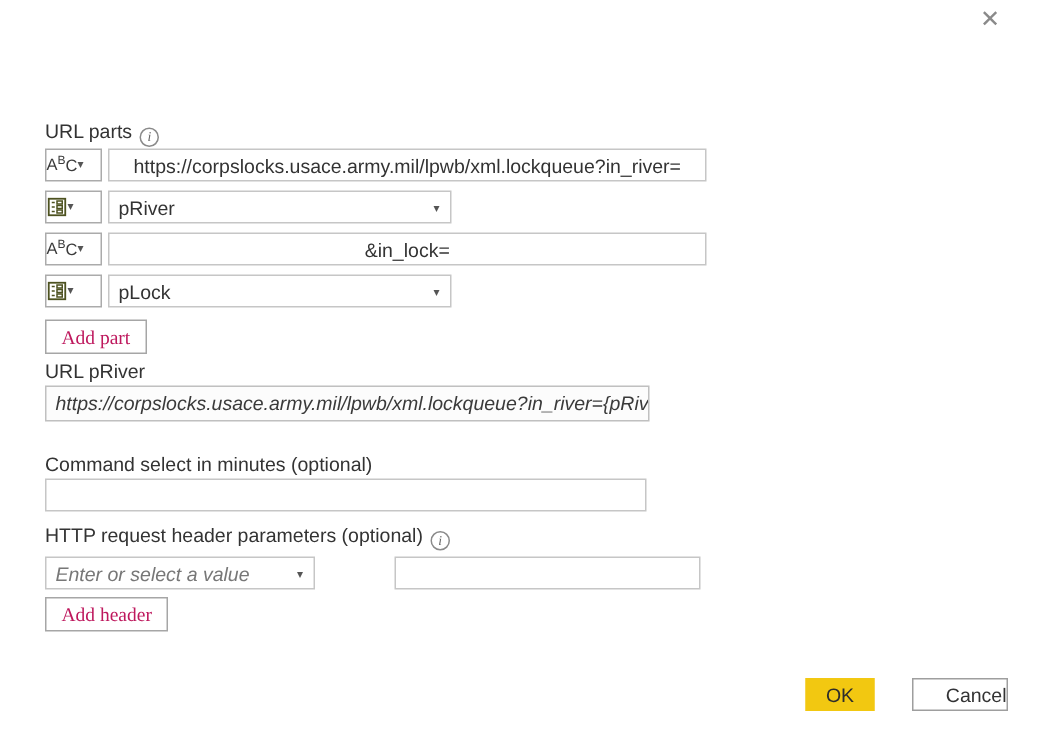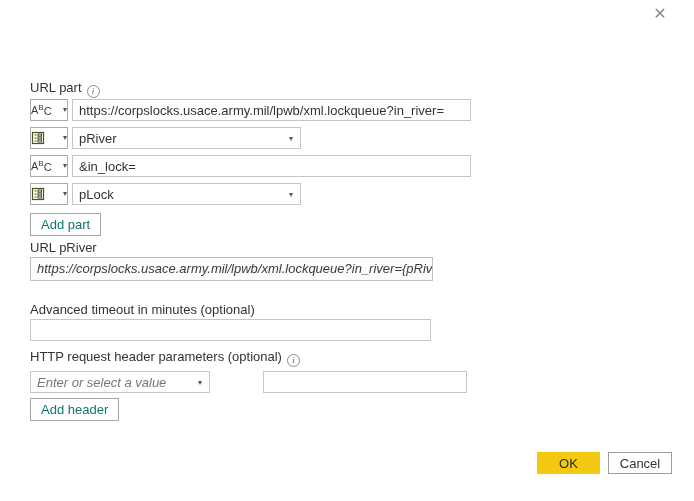--- a/index.html
+++ b/index.html
@@ -22,73 +22,73 @@
 
   .lbl { position:absolute; font-size:13px; color:#333; white-space:nowrap; }
   .info { display:inline-block; width:13px; height:13px; border:1px solid #8a8a8a; border-radius:50%;
           font-size:9px; line-height:11px; text-align:center; color:#666; font-style:italic;
           font-family:"Liberation Serif", serif; vertical-align:-2px; margin-left:5px; }
 
   .row { position:absolute; left:30px; height:22px; display:flex; }
   .row1 { top:99px; } .row2 { top:127px; } .row3 { top:155px; } .row4 { top:183px; }
 
   .typebtn { width:38px; height:22px; border:1px solid #ababab; background:#fff; display:flex;
-             align-items:center; justify-content:space-between; gap:0; margin-right:4px; cursor:pointer;
+             align-items:center; justify-content:flex-start; gap:0; margin-right:4px; cursor:pointer;
              position:relative; flex:none; }
   .typebtn.hl { background:transparent; }
   .typebtn.hl::before { content:""; position:absolute; left:-4px; top:-3px; right:-4px; bottom:-6px;
                         background:#F5E71E; z-index:-1; border-radius:2px; }
   .abc { font-size:11px; color:#3c3c3c; line-height:1; white-space:nowrap; }
   .abc .b { font-size:8px; vertical-align:4px; }
   .abc .c { vertical-align:-1px; }
   .caret { font-size:8px; color:#555; line-height:1; }
 
   .tinput { height:22px; border:1px solid #c6c6c6; font-size:13px; color:#333; padding:0 6px;
             font-family:inherit; background:#fff; }
-  .w-url { width:399px; }
+  .w-url { width:399px;text-align:center; }
 
   .combo { width:229px; height:22px; border:1px solid #c6c6c6; background:#fff; display:flex;
            align-items:center; padding:0 6px; font-size:13px; color:#333; position:relative; cursor:pointer; }
   .combo .caret { position:absolute; right:7px; top:7px; }
 
-  .btn { height:23px; border:1px solid #a6a6a6; background:#fff; font-size:13px; color:#0f766e;
-         padding:0 10px; font-family:Liberation Sans, sans-serif; cursor:pointer; }
+  .btn { height:23px; border:1px solid #a6a6a6; background:#fff; font-size:13px; color:#be185d;
+         padding:0 10px; font-family:Liberation Serif, serif; cursor:pointer; }
   #add-part { position:absolute; left:30px; top:213px; }
   #add-header { position:absolute; left:30px; top:398px; }
 
   #url-parts-label { left:30px; top:80px; }
   #url-preview-label { left:30px; top:240px; }
   #url-preview { position:absolute; left:30px; top:257px; width:403px; height:24px; line-height:22px;
                  border:1px solid #c0c0c0; background:#fcfcfc; font-style:italic; font-size:13px;
                  color:#3a3a3a; padding:0 6px; white-space:nowrap; overflow:hidden; }
 
   #timeout-label { left:30px; top:302px; }
   #timeout-input { position:absolute; left:30px; top:319px; width:401px; }
 
   #http-label { left:30px; top:349px; }
   #header-name { position:absolute; left:30px; top:371px; width:180px; }
   #header-name .ph { font-style:italic; color:#777; }
   #header-value { position:absolute; left:263px; top:371px; width:204px; }
 
-  #ok { position:absolute; left:537px; top:452px; width:63px; height:22px; background:#F2C811;
+  #ok { position:absolute; left:537px; top:452px; width:46px; height:22px; background:#F2C811;
         border:1px solid #F2C811; color:#2d2d2d; font-size:13px; font-family:inherit; cursor:pointer; }
   #cancel { position:absolute; left:608px; top:452px; width:64px; height:22px; background:#fff;
-            border:1px solid #9e9e9e; color:#333; font-size:13px; font-family:inherit; cursor:pointer; }
+            border:1px solid #9e9e9e; color:#333; font-size:13px; font-family:inherit; cursor:pointer;text-align:right; }
 </style>
 </head>
 <body>
 
 <div id="dialog">
 
   <div class="close">✕</div>
 
 
 
   <div class="lbl" id="url-parts-label">
-    <span>URL part</span><span class="info">i</span>
+    <span>URL parts</span><span class="info">i</span>
   </div>
 
   <div class="row row1">
     <div class="typebtn">
       <span class="abc"><span>A</span><span class="b">B</span><span class="c">C</span></span>
       <span class="caret">▾</span>
     </div>
     <input type="text" class="tinput w-url" value="https://corpslocks.usace.army.mil/lpwb/xml.lockqueue?in_river=" style="">
   </div>
 
@@ -136,21 +136,21 @@
       <span>pLock</span>
       <span class="caret">▾</span>
     </div>
   </div>
 
   <button class="btn" id="add-part">Add part</button>
 
   <div class="lbl" id="url-preview-label">URL pRiver</div>
   <div id="url-preview">https://corpslocks.usace.army.mil/lpwb/xml.lockqueue?in_river={pRiver}&amp;in_l</div>
 
-  <div class="lbl" id="timeout-label">Advanced timeout in minutes (optional)</div>
+  <div class="lbl" id="timeout-label">Command select in minutes (optional)</div>
   <input type="text" class="tinput" id="timeout-input" value="" style="">
 
   <div class="lbl" id="http-label">
     <span>HTTP request header parameters (optional)</span><span class="info">i</span>
   </div>
 
   <div class="combo" id="header-name">
     <span class="ph">Enter or select a value</span>
     <span class="caret">▾</span>
   </div>

